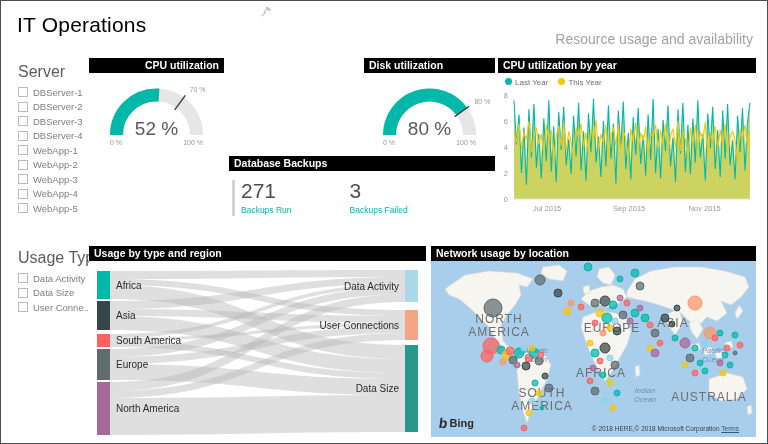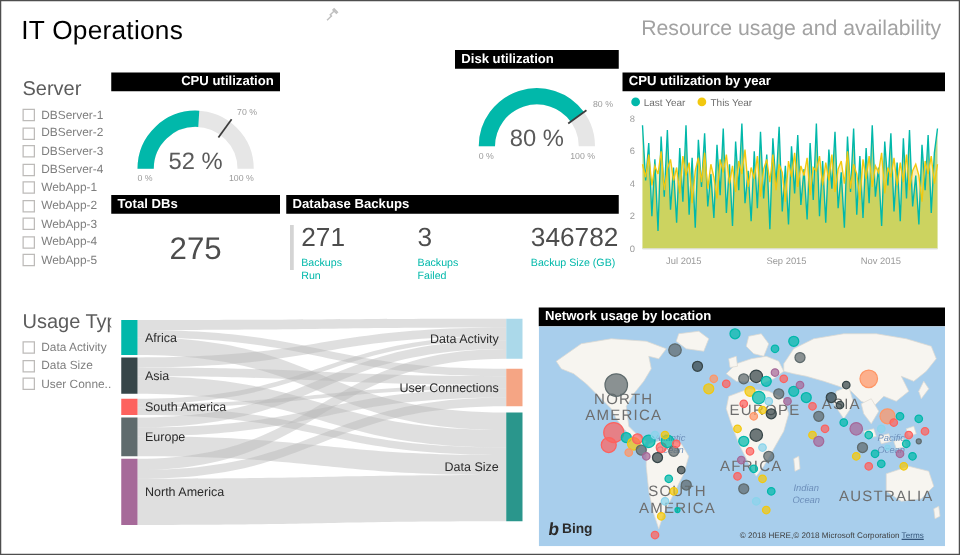--- a/index.html
+++ b/index.html
@@ -1,18 +1,18 @@
 <!DOCTYPE html>
 <html><head>
 <meta charset="utf-8">
 <style>
   html,body{margin:0;padding:0;background:#e9e9e9;font-family:"Liberation Sans",sans-serif;}
   .page{position:relative;width:766px;height:442px;background:#ffffff;border:1px solid #4e4e4e;overflow:hidden;}
   .title{position:absolute;left:16px;top:12px;font-size:21px;font-weight:400;color:#000000;letter-spacing:.2px;}
-  .subtitle{position:absolute;right:14px;top:12px;font-size:17px;font-weight:300;color:#a2a2a2;}
+  .subtitle{position:absolute;right:14px;top:30px;font-size:14px;font-weight:300;color:#a2a2a2;}
   .pin{position:absolute;left:258px;top:3px;width:14px;height:14px;color:#c0c0c0;}
   
   .filter{position:absolute;font-size:9.5px;color:#7e7e7e;}
   .filter .flabel{color:#5c5c5c;margin-bottom:4px;font-size:16px;}
   .filter .opt{display:flex;align-items:center;height:14.5px;cursor:pointer;}
   .filter .cb{display:inline-block;width:8px;height:8px;border:1px solid #bdbbb9;margin-right:5px;background:#fff;flex:0 0 auto;}
   
   .panel{position:absolute;background:#fff;}
   .phead{background:#000;color:#fff;font-size:10.5px;font-weight:700;padding:1px 5px 2px 5px;white-space:nowrap;overflow:hidden;}
   .gvalue{font-size:19px;fill:#5a5a5a;}
@@ -110,21 +110,21 @@
     <svg id="g-cpu" width="135" height="78">
         <path d="M27.5,61.99999999999999 A40,40 0 0 1 107.5,62" stroke="#e6e6e6" stroke-width="13" fill="none"></path>
         <path d="M27.5,61.99999999999999 A40,40 0 0 1 70.01162078117254,22.078930862869136" stroke="#01B8AA" stroke-width="13" fill="none"></path>
         <line x1="85.72134282106666" y1="36.920473174376625" x2="96.30147736233118" y2="22.358167275627572" stroke="#3c3c3c" stroke-width="1.4"></line>
         <text x="100.65261837150106" y="19.122099298127786" class="gsmall">70 %</text>
         <text x="67.5" y="62" class="gvalue" text-anchor="middle">52 %</text>
         <text x="21" y="72" class="gsmall">0 %</text>
         <text x="114" y="72" class="gsmall" text-anchor="end">100 %</text>
       </svg>
   </div>
-  <div class="panel" style="left:363px;top:39px;width:131px;height:93px;">
+  <div class="panel" style="left:363px;top:57px;width:131px;height:93px;">
     <div class="phead">Disk utilization</div>
     <svg id="g-disk" width="131" height="78">
         <path d="M25.5,61.99999999999999 A40,40 0 0 1 105.5,62" stroke="#e6e6e6" stroke-width="13" fill="none"></path>
         <path d="M25.5,61.99999999999999 A40,40 0 0 1 97.86067977499789,38.48858990830108" stroke="#01B8AA" stroke-width="13" fill="none"></path>
         <line x1="90.57952682562338" y1="43.77865717893334" x2="105.14183272437242" y2="33.19852263766882" stroke="#3c3c3c" stroke-width="1.4"></line>
         <text x="110.37790070187222" y="30.84738162849893" class="gsmall">80 %</text>
         <text x="65.5" y="62" class="gvalue" text-anchor="middle">80 %</text>
         <text x="19" y="72" class="gsmall">0 %</text>
         <text x="112" y="72" class="gsmall" text-anchor="end">100 %</text>
       </svg>
@@ -146,45 +146,38 @@
         <path d="M16,112 L16.0,44.4 18.5,54.8 21.0,36.6 23.5,61.3 25.9,45.7 28.4,52.2 30.9,34.0 33.4,65.2 35.9,48.3 38.4,40.5 40.8,57.4 43.3,47.0 45.8,67.8 48.3,37.9 50.8,53.5 53.3,43.1 55.7,75.6 58.2,49.6 60.7,39.2 63.2,58.7 65.7,35.3 68.2,63.9 70.7,44.4 73.1,54.8 75.6,71.7 78.1,40.5 80.6,50.9 83.1,36.6 85.6,60.0 88.0,45.7 90.5,66.5 93.0,41.8 95.5,52.2 98.0,32.7 100.5,62.6 102.9,47.0 105.4,56.1 107.9,37.9 110.4,70.4 112.9,48.3 115.4,40.5 117.9,58.7 120.3,36.6 122.8,65.2 125.3,44.4 127.8,50.9 130.3,74.3 132.8,41.8 135.2,54.8 137.7,35.3 140.2,62.6 142.7,45.7 145.2,53.5 147.7,39.2 150.1,69.1 152.6,47.0 155.1,49.6 157.6,37.9 160.1,61.3 162.6,43.1 165.1,57.4 167.5,36.6 170.0,66.5 172.5,48.3 175.0,41.8 177.5,60.0 180.0,34.0 182.4,63.9 184.9,44.4 187.4,52.2 189.9,73.0 192.4,40.5 194.9,56.1 197.3,37.9 199.8,62.6 202.3,45.7 204.8,50.9 207.3,35.3 209.8,67.8 212.3,47.0 214.7,54.8 217.2,39.2 219.7,61.3 222.2,43.1 224.7,58.7 227.2,36.6 229.6,65.2 232.1,49.6 234.6,44.4 237.1,53.5 239.6,74.3 242.1,41.8 244.5,52.2 247.0,37.9 249.5,60.0 252.0,44.4 L252,112 Z" fill="rgba(242,200,15,0.30)"></path>
         <polyline points="16.0,13.2 18.5,57.4 21.0,27.5 23.5,86.0 25.9,40.5 28.4,97.7 30.9,22.3 33.4,70.4 35.9,17.1 38.4,80.8 40.8,47.0 43.3,91.2 45.8,31.4 48.3,74.3 50.8,13.2 53.3,84.7 55.7,39.2 58.2,95.1 60.7,24.9 63.2,62.6 65.7,19.7 68.2,78.2 70.7,52.2 73.1,87.3 75.6,28.8 78.1,69.1 80.6,15.8 83.1,83.4 85.6,44.4 88.0,93.8 90.5,26.2 93.0,65.2 95.5,11.9 98.0,75.6 100.5,49.6 102.9,89.9 105.4,34.0 107.9,79.5 110.4,18.4 112.9,71.7 115.4,36.6 117.9,96.4 120.3,23.6 122.8,61.3 125.3,14.5 127.8,82.1 130.3,45.7 132.8,92.5 135.2,30.1 137.7,67.8 140.2,21.0 142.7,76.9 145.2,48.3 147.7,88.6 150.1,27.5 152.6,73.0 155.1,11.9 157.6,86.0 160.1,41.8 162.6,91.2 165.1,32.7 167.5,63.9 170.0,18.4 172.5,79.5 175.0,50.9 177.5,95.1 180.0,22.3 182.4,66.5 184.9,15.8 187.4,84.7 189.9,37.9 192.4,87.3 194.9,31.4 197.3,75.6 199.8,13.2 202.3,70.4 204.8,47.0 207.3,93.8 209.8,26.2 212.3,61.3 214.7,19.7 217.2,82.1 219.7,43.1 222.2,89.9 224.7,23.6 227.2,71.7 229.6,17.1 232.1,78.2 234.6,53.5 237.1,92.5 239.6,28.8 242.1,65.2 244.5,21.0 247.0,83.4 249.5,35.3 252.0,15.8" fill="none" stroke="#01B8AA" stroke-width="1.1"></polyline>
         <polyline points="16.0,44.4 18.5,54.8 21.0,36.6 23.5,61.3 25.9,45.7 28.4,52.2 30.9,34.0 33.4,65.2 35.9,48.3 38.4,40.5 40.8,57.4 43.3,47.0 45.8,67.8 48.3,37.9 50.8,53.5 53.3,43.1 55.7,75.6 58.2,49.6 60.7,39.2 63.2,58.7 65.7,35.3 68.2,63.9 70.7,44.4 73.1,54.8 75.6,71.7 78.1,40.5 80.6,50.9 83.1,36.6 85.6,60.0 88.0,45.7 90.5,66.5 93.0,41.8 95.5,52.2 98.0,32.7 100.5,62.6 102.9,47.0 105.4,56.1 107.9,37.9 110.4,70.4 112.9,48.3 115.4,40.5 117.9,58.7 120.3,36.6 122.8,65.2 125.3,44.4 127.8,50.9 130.3,74.3 132.8,41.8 135.2,54.8 137.7,35.3 140.2,62.6 142.7,45.7 145.2,53.5 147.7,39.2 150.1,69.1 152.6,47.0 155.1,49.6 157.6,37.9 160.1,61.3 162.6,43.1 165.1,57.4 167.5,36.6 170.0,66.5 172.5,48.3 175.0,41.8 177.5,60.0 180.0,34.0 182.4,63.9 184.9,44.4 187.4,52.2 189.9,73.0 192.4,40.5 194.9,56.1 197.3,37.9 199.8,62.6 202.3,45.7 204.8,50.9 207.3,35.3 209.8,67.8 212.3,47.0 214.7,54.8 217.2,39.2 219.7,61.3 222.2,43.1 224.7,58.7 227.2,36.6 229.6,65.2 232.1,49.6 234.6,44.4 237.1,53.5 239.6,74.3 242.1,41.8 244.5,52.2 247.0,37.9 249.5,60.0 252.0,44.4" fill="none" stroke="#F2C80F" stroke-width="1.1"></polyline>
         <line x1="16" y1="112" x2="252" y2="112" stroke="#e0e0e0" stroke-width="1"></line>
         <text x="34.879999999999995" y="124" font-size="7.5" fill="#9a9a9a">Jul 2015</text>
         <text x="115.11999999999999" y="124" font-size="7.5" fill="#9a9a9a">Sep 2015</text>
         <text x="190.64" y="124" font-size="7.5" fill="#9a9a9a">Nov 2015</text>
       </svg>
   </div>
 
-  <div class="panel" style="left:88px;top:155px;width:135px;height:68px;">
-    <div class="phead">Total DBs</div>
-    <div class="bignum">275</div>
-  </div>
 
   <div class="panel" style="left:228px;top:155px;width:266px;height:68px;">
     <div class="phead">Database Backups</div>
     <div class="vbar"></div>
     <div class="mcardwrap">
       <div class="mcard">
         <div class="val">271</div>
         <div class="lab">Backups Run</div>
       </div>
       <div class="mcard">
         <div class="val">3</div>
         <div class="lab">Backups Failed</div>
       </div>
-      <div class="mcard">
-        <div class="val">346782</div>
-        <div class="lab">Backup Size (GB)</div>
-      </div>
     </div>
   </div>
 
   <div class="panel" style="left:88px;top:245px;width:337px;height:190px;">
+    <div class="phead">Usage by type and region</div>
     <svg id="sankey" width="337" height="176">
         <path d="M21,10 C168.5,10 168.5,9 316,9 L316,15.91891891891892 C168.5,15.91891891891892 168.5,18 21,18 Z" fill="#b9b9b9" fill-opacity="0.45"></path>
         <path d="M21,18 C168.5,18 168.5,49 316,49 L316,55 C168.5,55 168.5,24 21,24 Z" fill="#b9b9b9" fill-opacity="0.45"></path>
         <path d="M21,24 C168.5,24 168.5,84 316,84 L316,98 C168.5,98 168.5,38 21,38 Z" fill="#b9b9b9" fill-opacity="0.45"></path>
         <path d="M21,40 C168.5,40 168.5,15.91891891891892 316,15.91891891891892 L316,22.83783783783784 C168.5,22.83783783783784 168.5,48 21,48 Z" fill="#b9b9b9" fill-opacity="0.45"></path>
         <path d="M21,48 C168.5,48 168.5,55 316,55 L316,62 C168.5,62 168.5,55 21,55 Z" fill="#b9b9b9" fill-opacity="0.45"></path>
         <path d="M21,55 C168.5,55 168.5,98 316,98 L316,112 C168.5,112 168.5,69 21,69 Z" fill="#b9b9b9" fill-opacity="0.45"></path>
         <path d="M21,73 C168.5,73 168.5,22.83783783783784 316,22.83783783783784 L316,26.2972972972973 C168.5,26.2972972972973 168.5,77 21,77 Z" fill="#b9b9b9" fill-opacity="0.45"></path>
         <path d="M21,77 C168.5,77 168.5,62 316,62 L316,65 C168.5,65 168.5,80 21,80 Z" fill="#b9b9b9" fill-opacity="0.45"></path>
         <path d="M21,80 C168.5,80 168.5,112 316,112 L316,118 C168.5,118 168.5,86 21,86 Z" fill="#b9b9b9" fill-opacity="0.45"></path>

